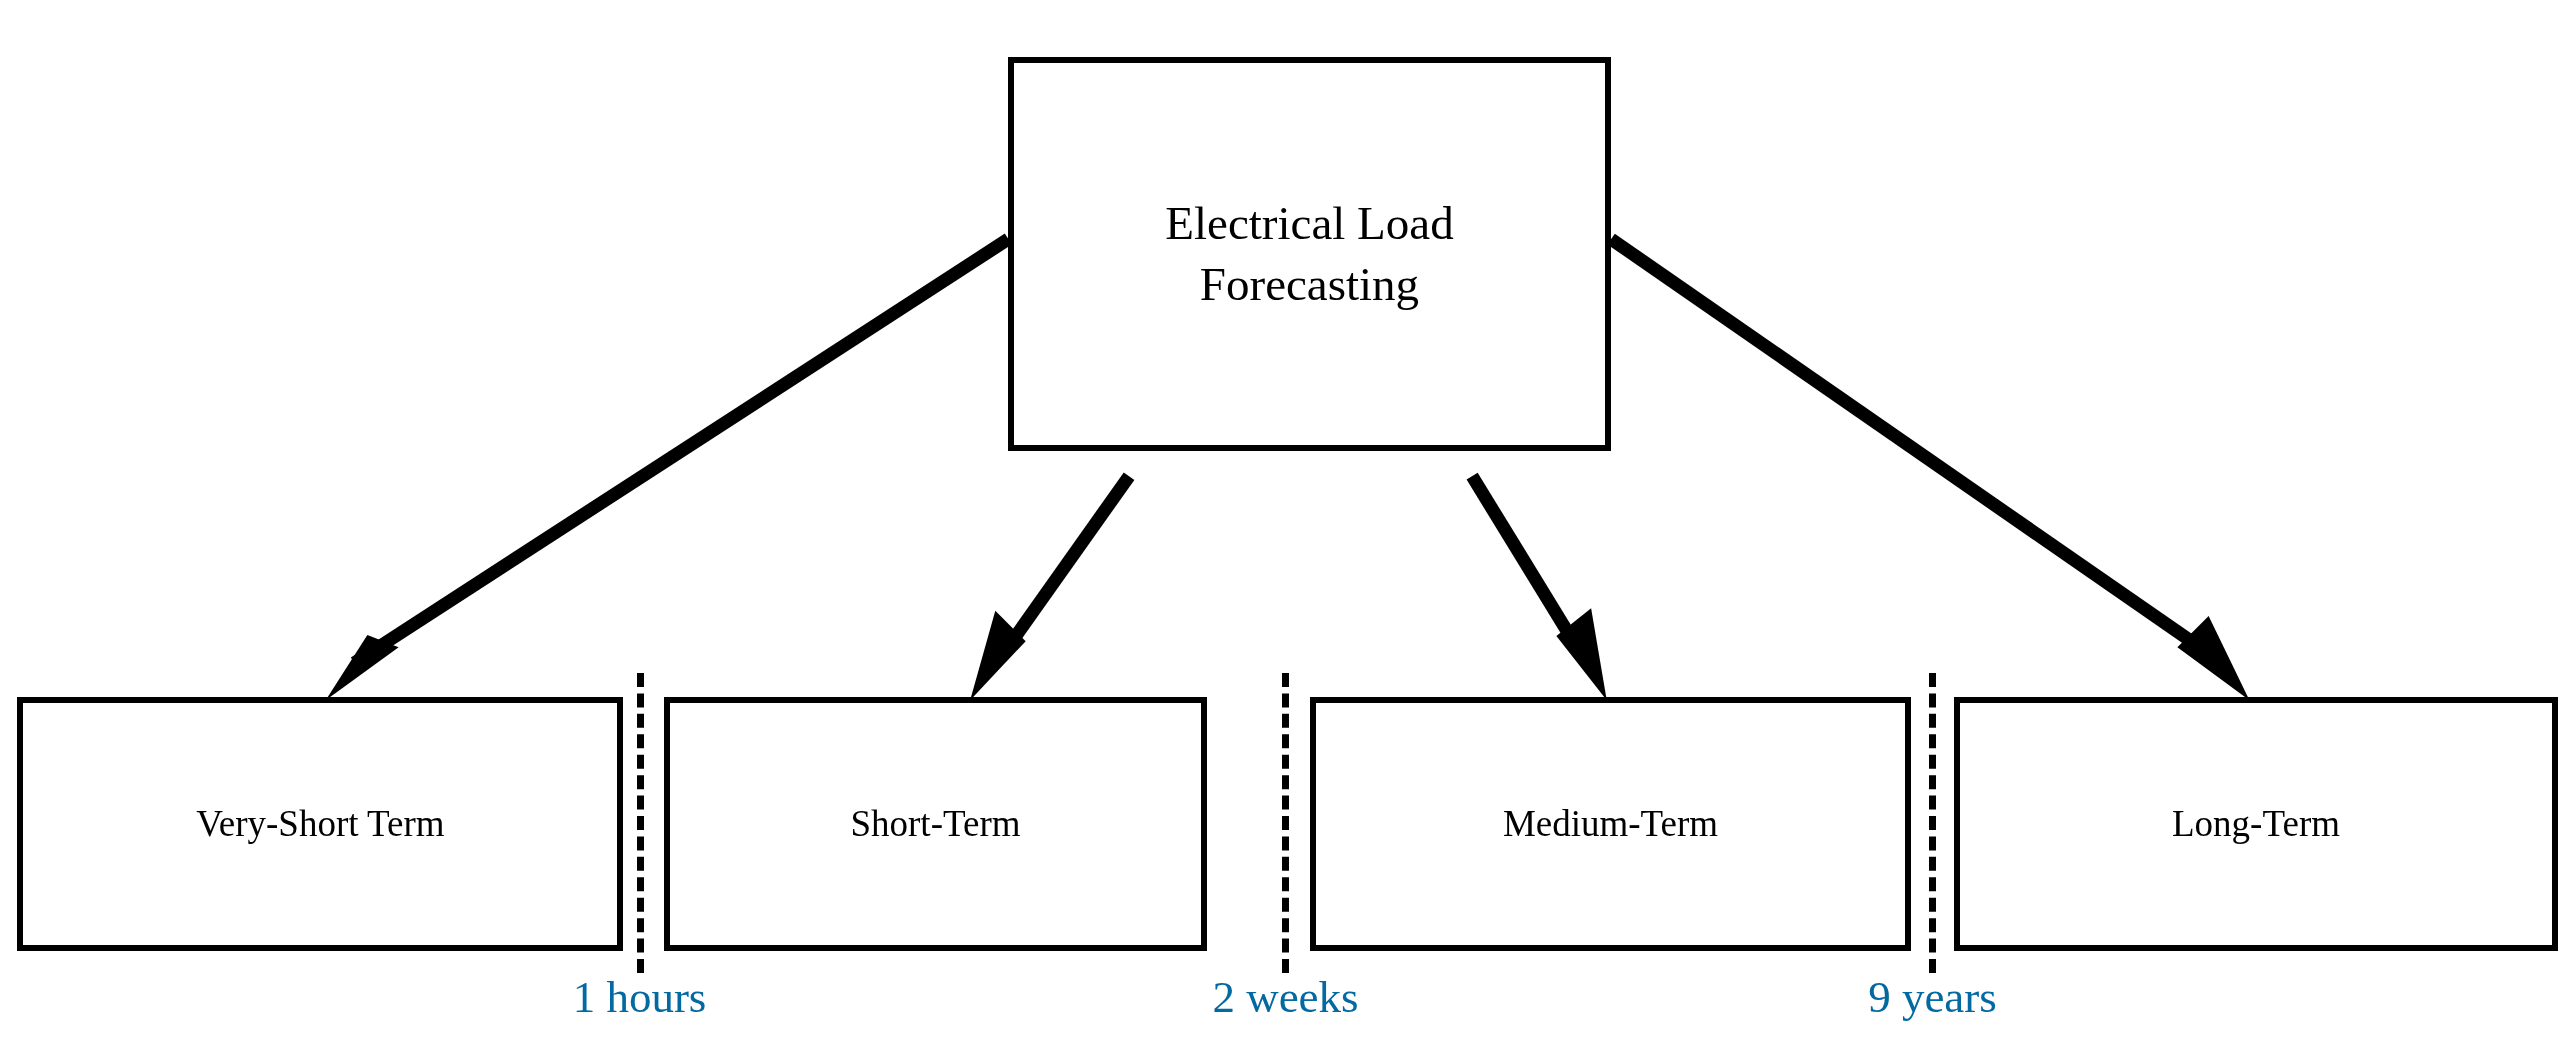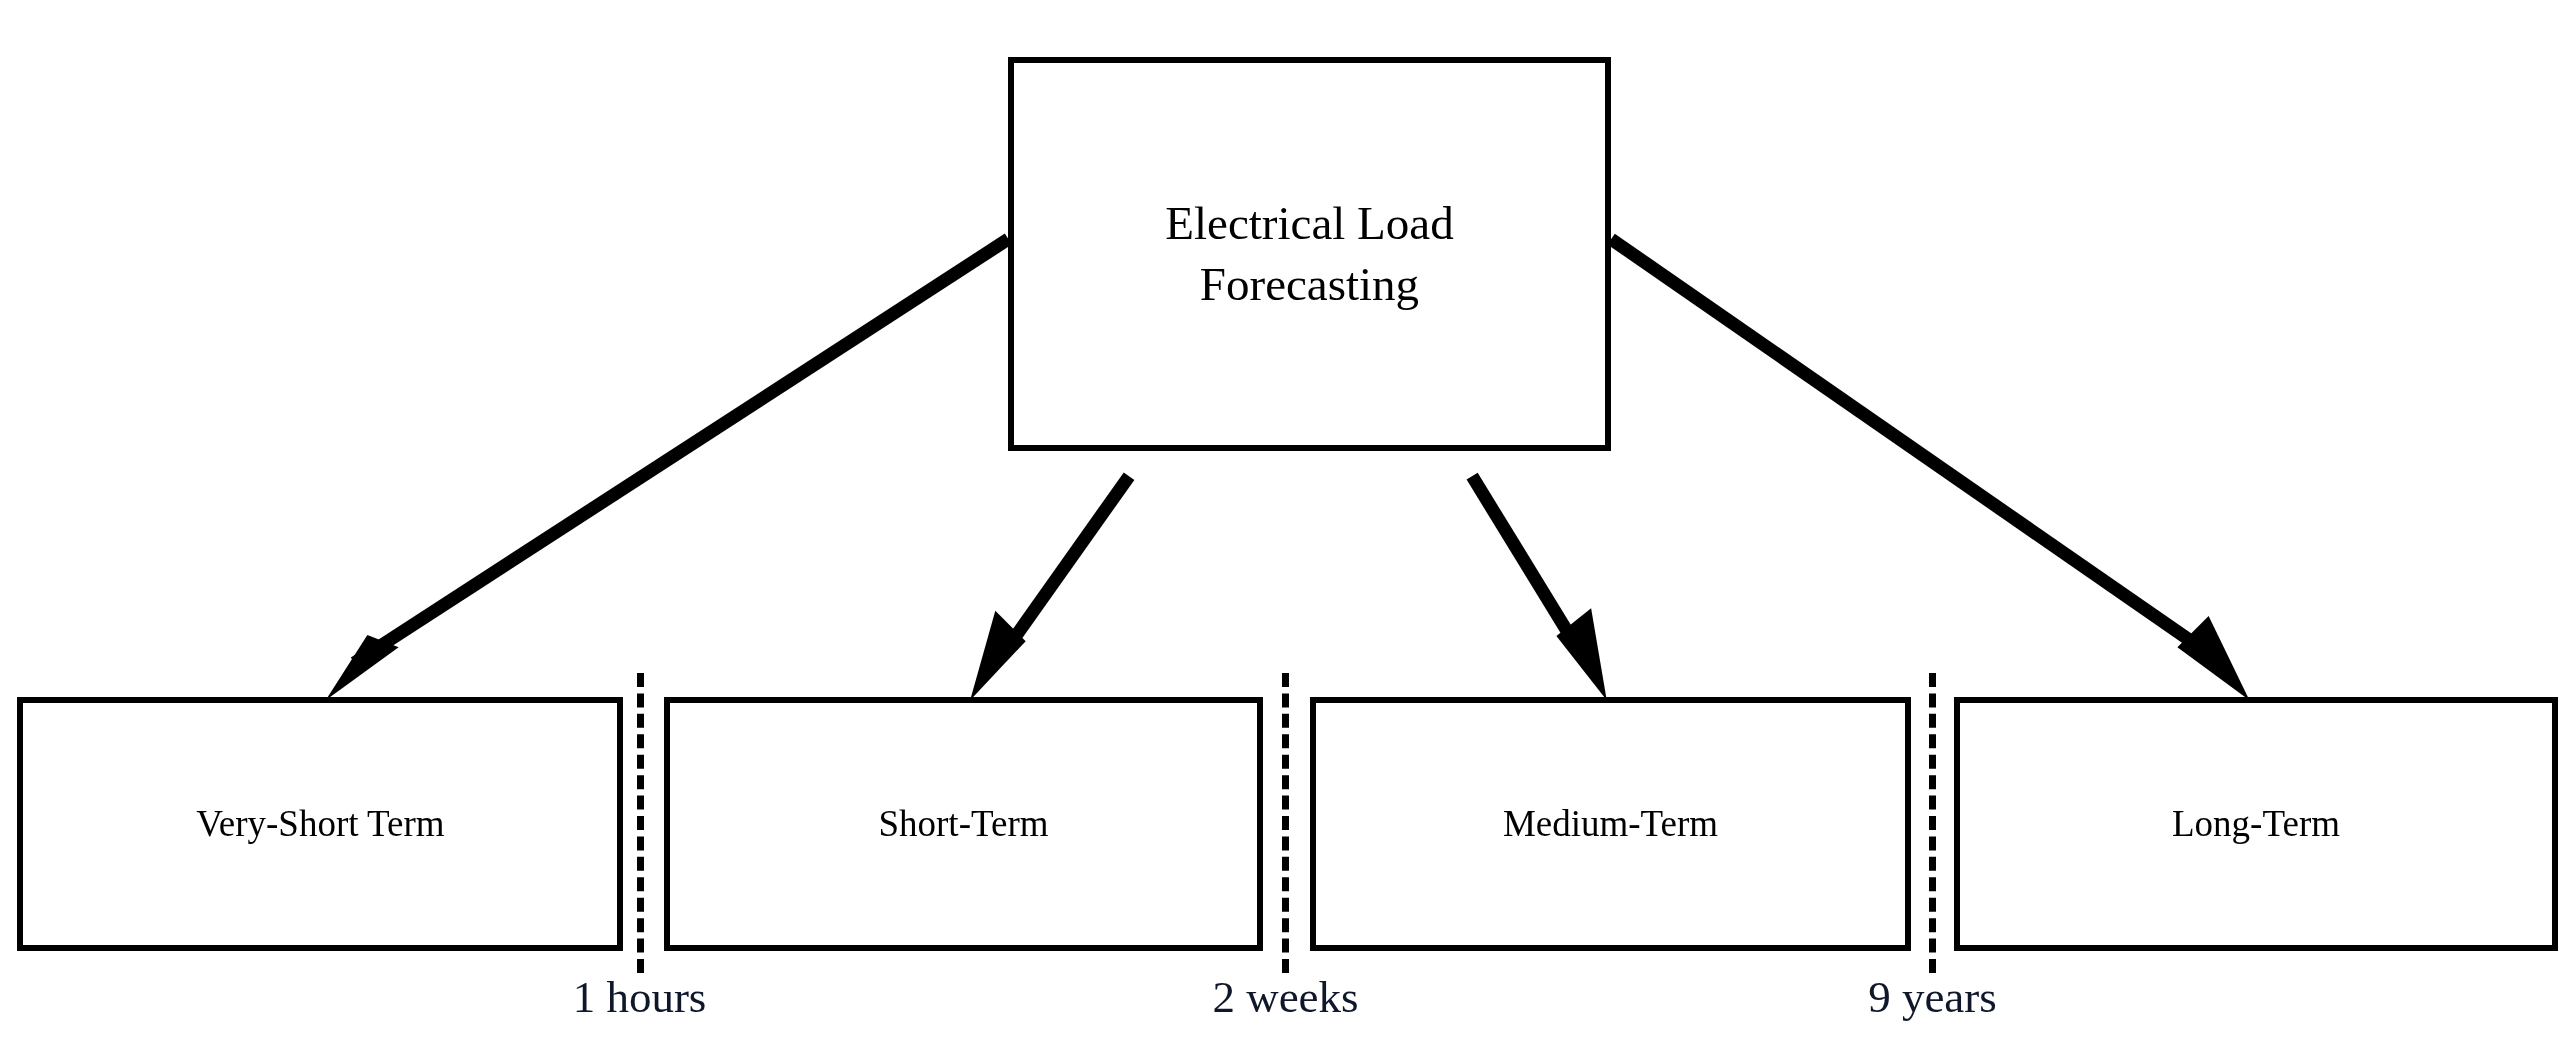--- a/index.html
+++ b/index.html
@@ -49,21 +49,21 @@
   #root-node .node-label {
     display: block;
     white-space: pre-line;
   }
   .leaf-node {
     height: 254px;
     font-size: 37px;
     line-height: 1.2;
   }
   #leaf-node-0 { left: 17.4px;   top: 697px; width: 606px; }
-  #leaf-node-1 { left: 664px;  top: 697px; width: 599px; }
+  #leaf-node-1 { left: 664px;  top: 697px; width: 543px; }
   #leaf-node-2 { left: 1310px; top: 697px; width: 601px; }
   #leaf-node-3 { left: 1954px; top: 697px; width: 604px; }
 
   .divider-line {
     position: absolute;
     top: 673px;
     height: 300px;
     width: 0;
     border-left: 7.8px dashed #000000;
     z-index: 2;
@@ -71,21 +71,21 @@
   #divider-line-0 { left: 637px; }
   #divider-line-1 { left: 1282px; }
   #divider-line-2 { left: 1929px; }
 
   .divider-label {
     position: absolute;
     top: 971px;
     width: 347px;
     text-align: center;
     font-size: 45px;
-    color: #0f172a;
+    color: #0369a1;
     white-space: nowrap;
     z-index: 3;
   }
   #divider-label-0 { left: 466px; }
   #divider-label-1 { left: 1112px; }
   #divider-label-2 { left: 1759px; }
 </style>
 </head>
 <body>
 

